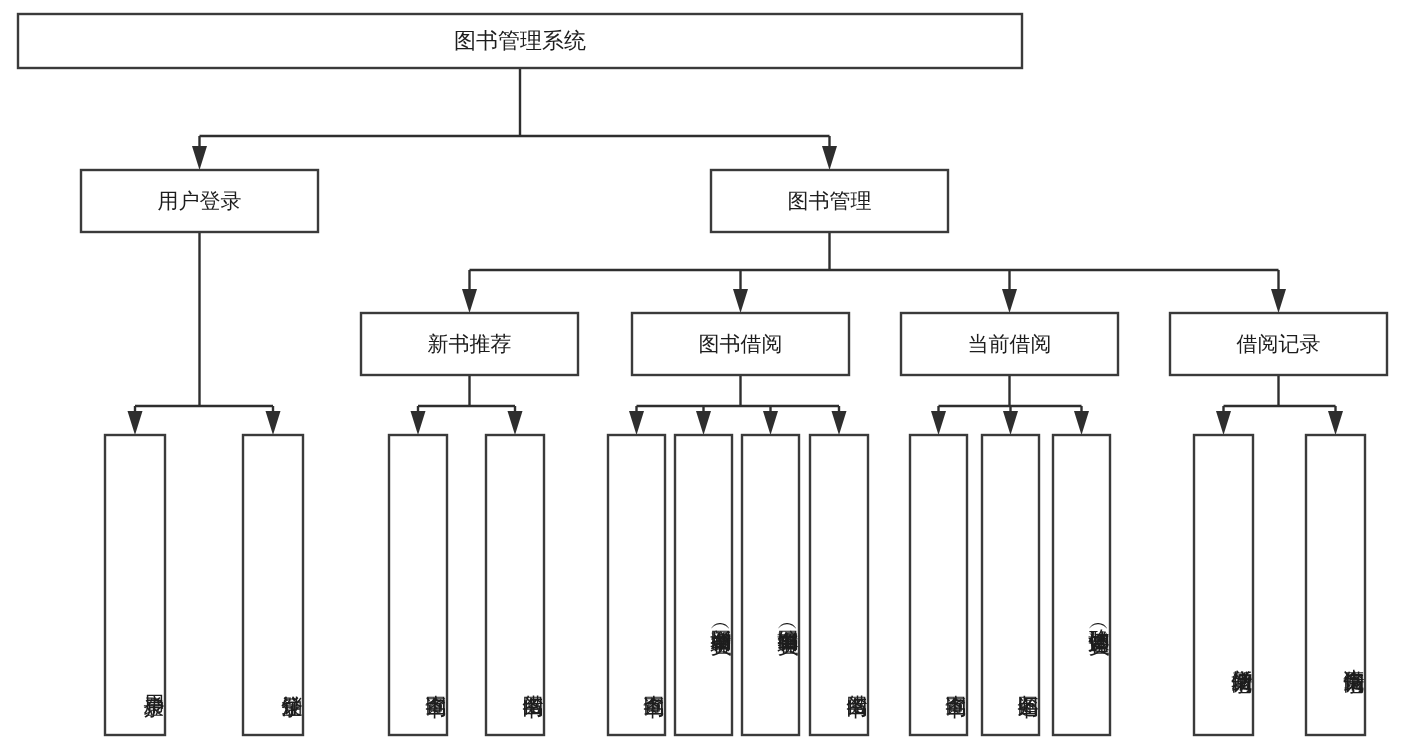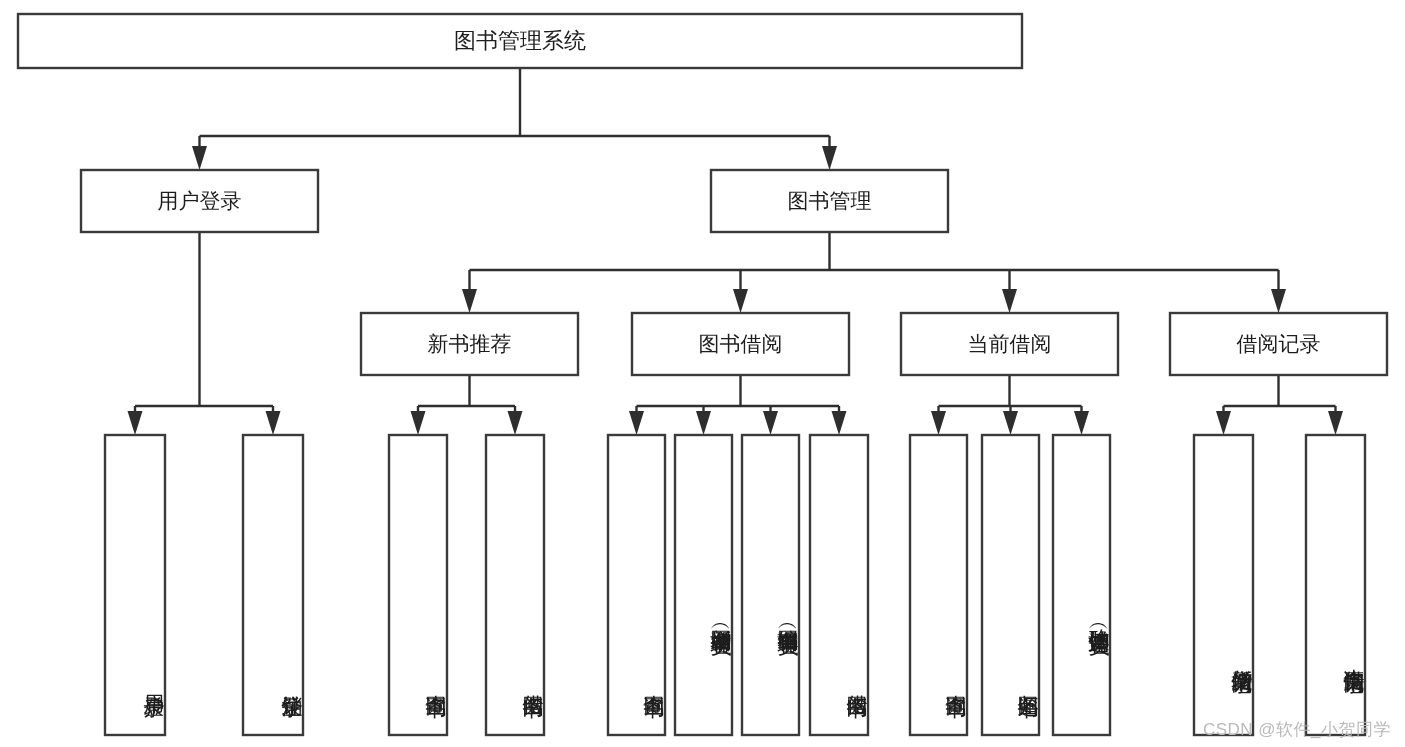--- a/index.html
+++ b/index.html
@@ -224,15 +224,14 @@
       <div class="leaf-label" style="left: 675px; top: 439px; width: 57px; height: 292px; padding-top: 31.25px;"><span>新增图书（管理员）</span></div>
       <div class="leaf-label" style="left: 742px; top: 439px; width: 57px; height: 292px; padding-top: 31.25px;"><span>编辑图书（管理员）</span></div>
       <div class="leaf-label" style="left: 810px; top: 439px; width: 58px; height: 292px; padding-top: 95px;"><span>借阅图书</span></div>
       <div class="leaf-label" style="left: 910px; top: 439px; width: 57px; height: 292px; padding-top: 95px;"><span>查询图书</span></div>
       <div class="leaf-label" style="left: 982px; top: 439px; width: 57px; height: 292px; padding-top: 95px;"><span>归还图书</span></div>
       <div class="leaf-label" style="left: 1053px; top: 439px; width: 57px; height: 292px; padding-top: 31.25px;"><span>确认归还（管理员）</span></div>
       <div class="leaf-label" style="left: 1194px; top: 439px; width: 59px; height: 292px; padding-top: 69.5px;"><span>新增借阅记录</span></div>
       <div class="leaf-label" style="left: 1306px; top: 439px; width: 59px; height: 292px; padding-top: 69.5px;"><span>查询借阅记录</span></div>
     </div>
 
-  <div class="watermark">CSDN @软件_小贺同学</div>
 
 </div>
 
 </body></html>

